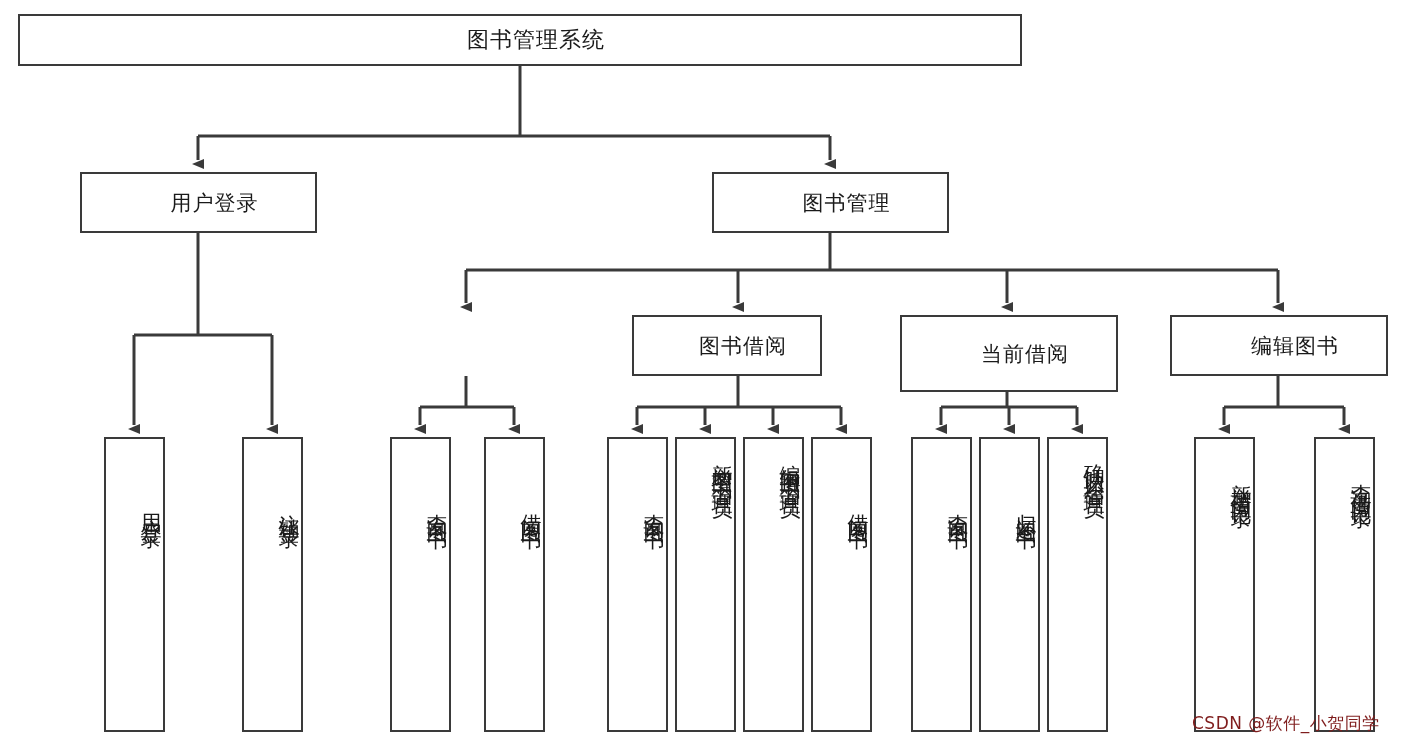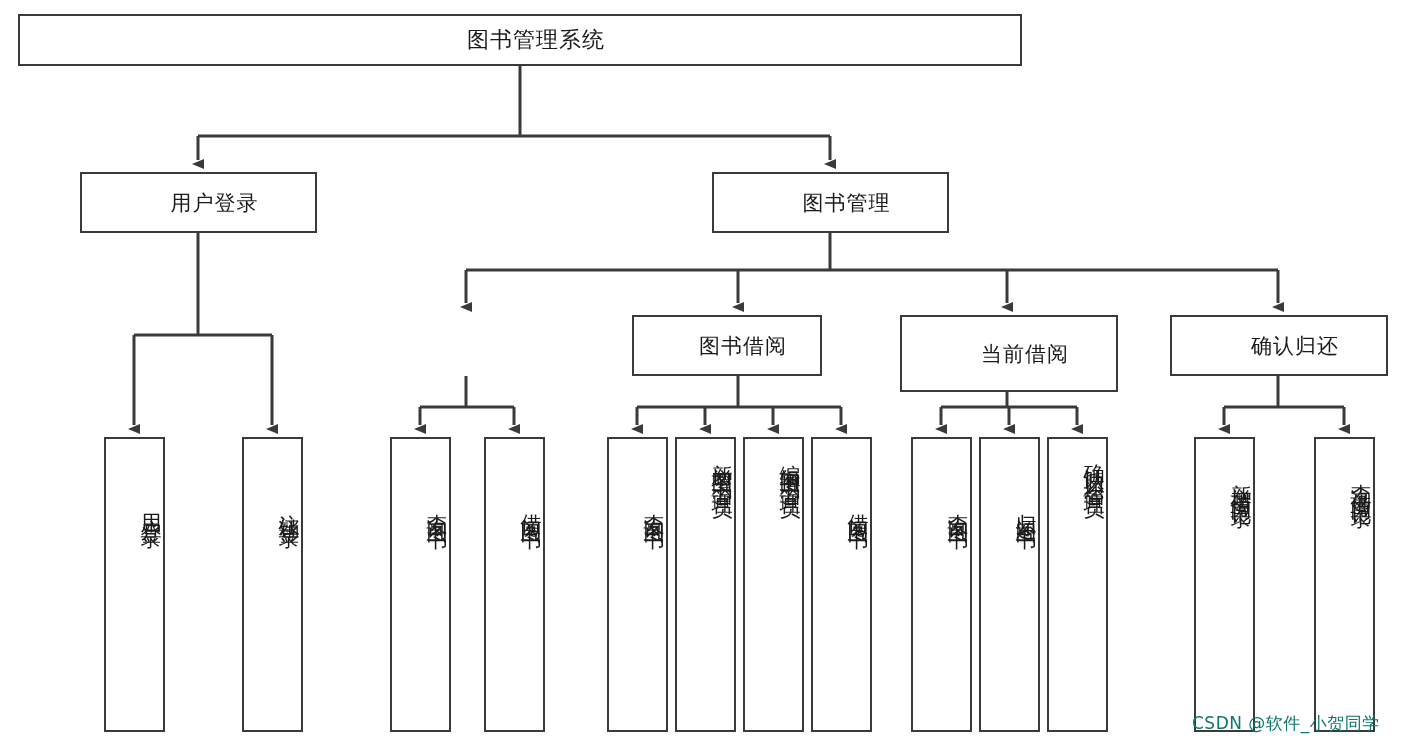--- a/index.html
+++ b/index.html
@@ -50,21 +50,21 @@
     white-space: nowrap;
   }
   .node.root {
     font-size: 22px;
   }
   .watermark {
     position: absolute;
     left: 1192px;
     top: 712px;
     font-size: 17px;
-    color: #0f766e;
+    color: #7f1d1d;
     white-space: nowrap;
     letter-spacing: 0.5px;
   }
 </style>
 </head>
 <body>
 
 <div id="canvas">
 
   <svg id="wires" viewBox="0 0 1405 747">
@@ -131,21 +131,21 @@
     <span>图书管理</span>
   </div>
 
   <div class="node h" style="left:632px; top:315px; width:190px; height:61px;text-align:right;">
     <span>图书借阅</span>
   </div>
   <div class="node h" style="left:900px; top:315px; width:218px; height:77px;">
     <span>当前借阅</span>
   </div>
   <div class="node h" style="left:1170px; top:315px; width:218px; height:61px;">
-    <span>确认归还</span>
+    <span>编辑图书</span>
   </div>
 
   <div class="node v" style="left:104px; top:437px; width:61px; height:295px; align-items:flex-start; padding-top:58px;">
     <span class="vtext">用户登录</span>
   </div>
   <div class="node v" style="left:242px; top:437px; width:61px; height:295px; align-items:flex-start; padding-top:58px;">
     <span class="vtext">注销登录</span>
   </div>
 
   <div class="node v" style="left:390px; top:437px; width:61px; height:295px; align-items:flex-start; padding-top:58px;">

